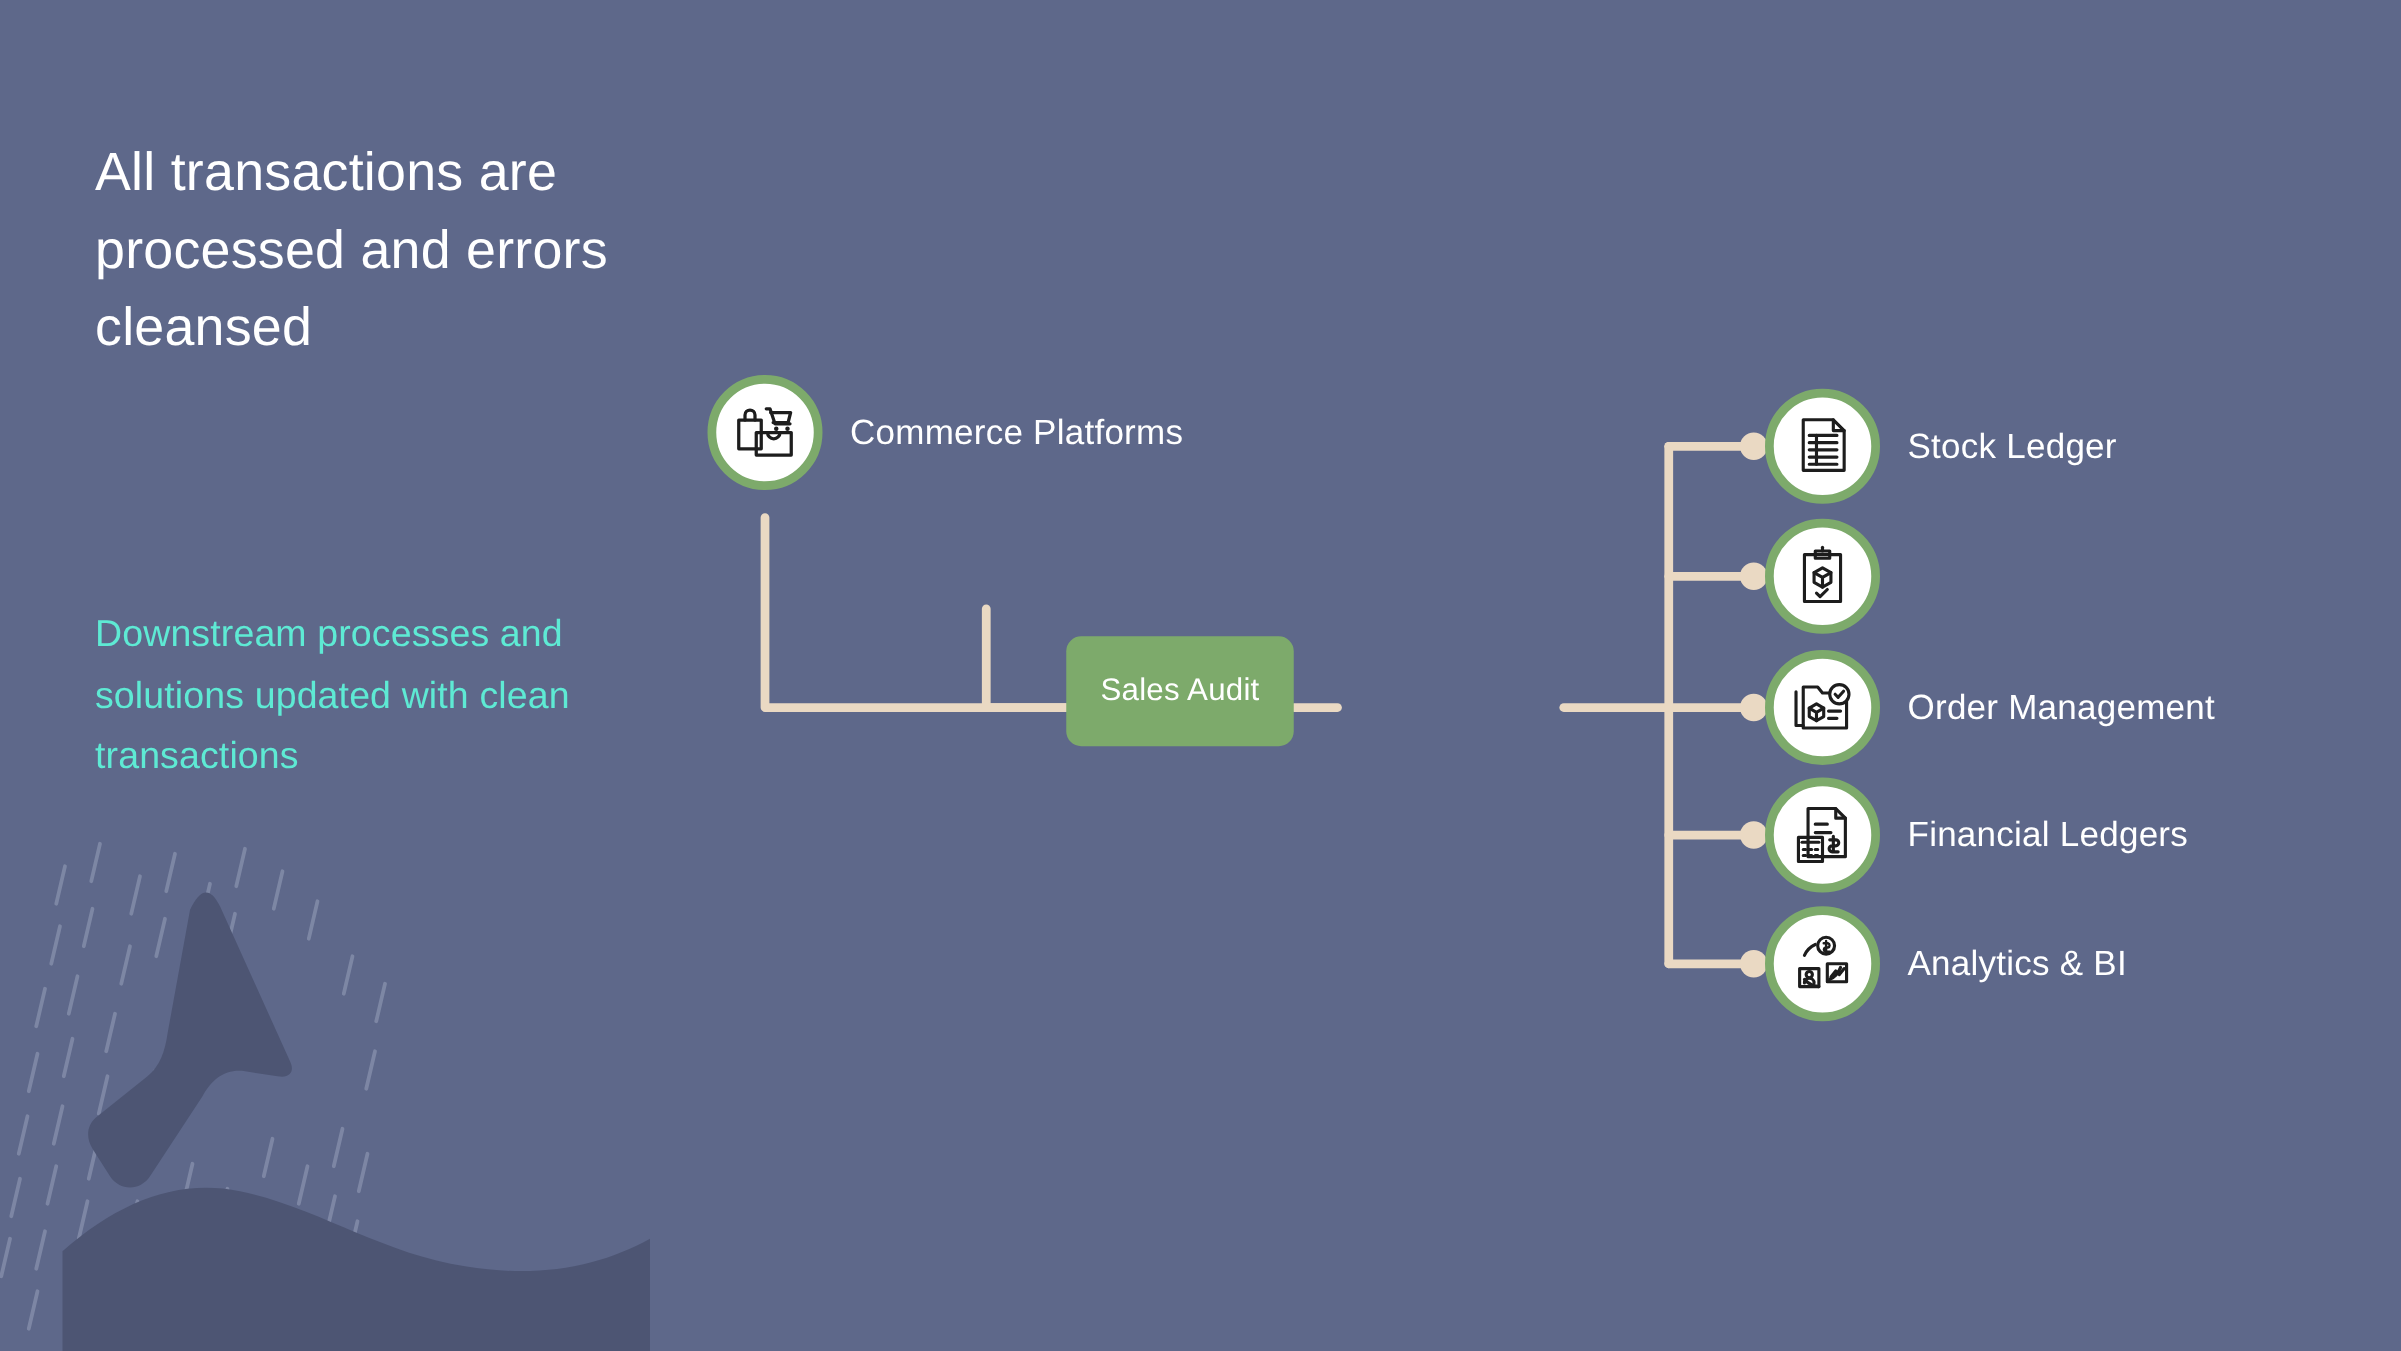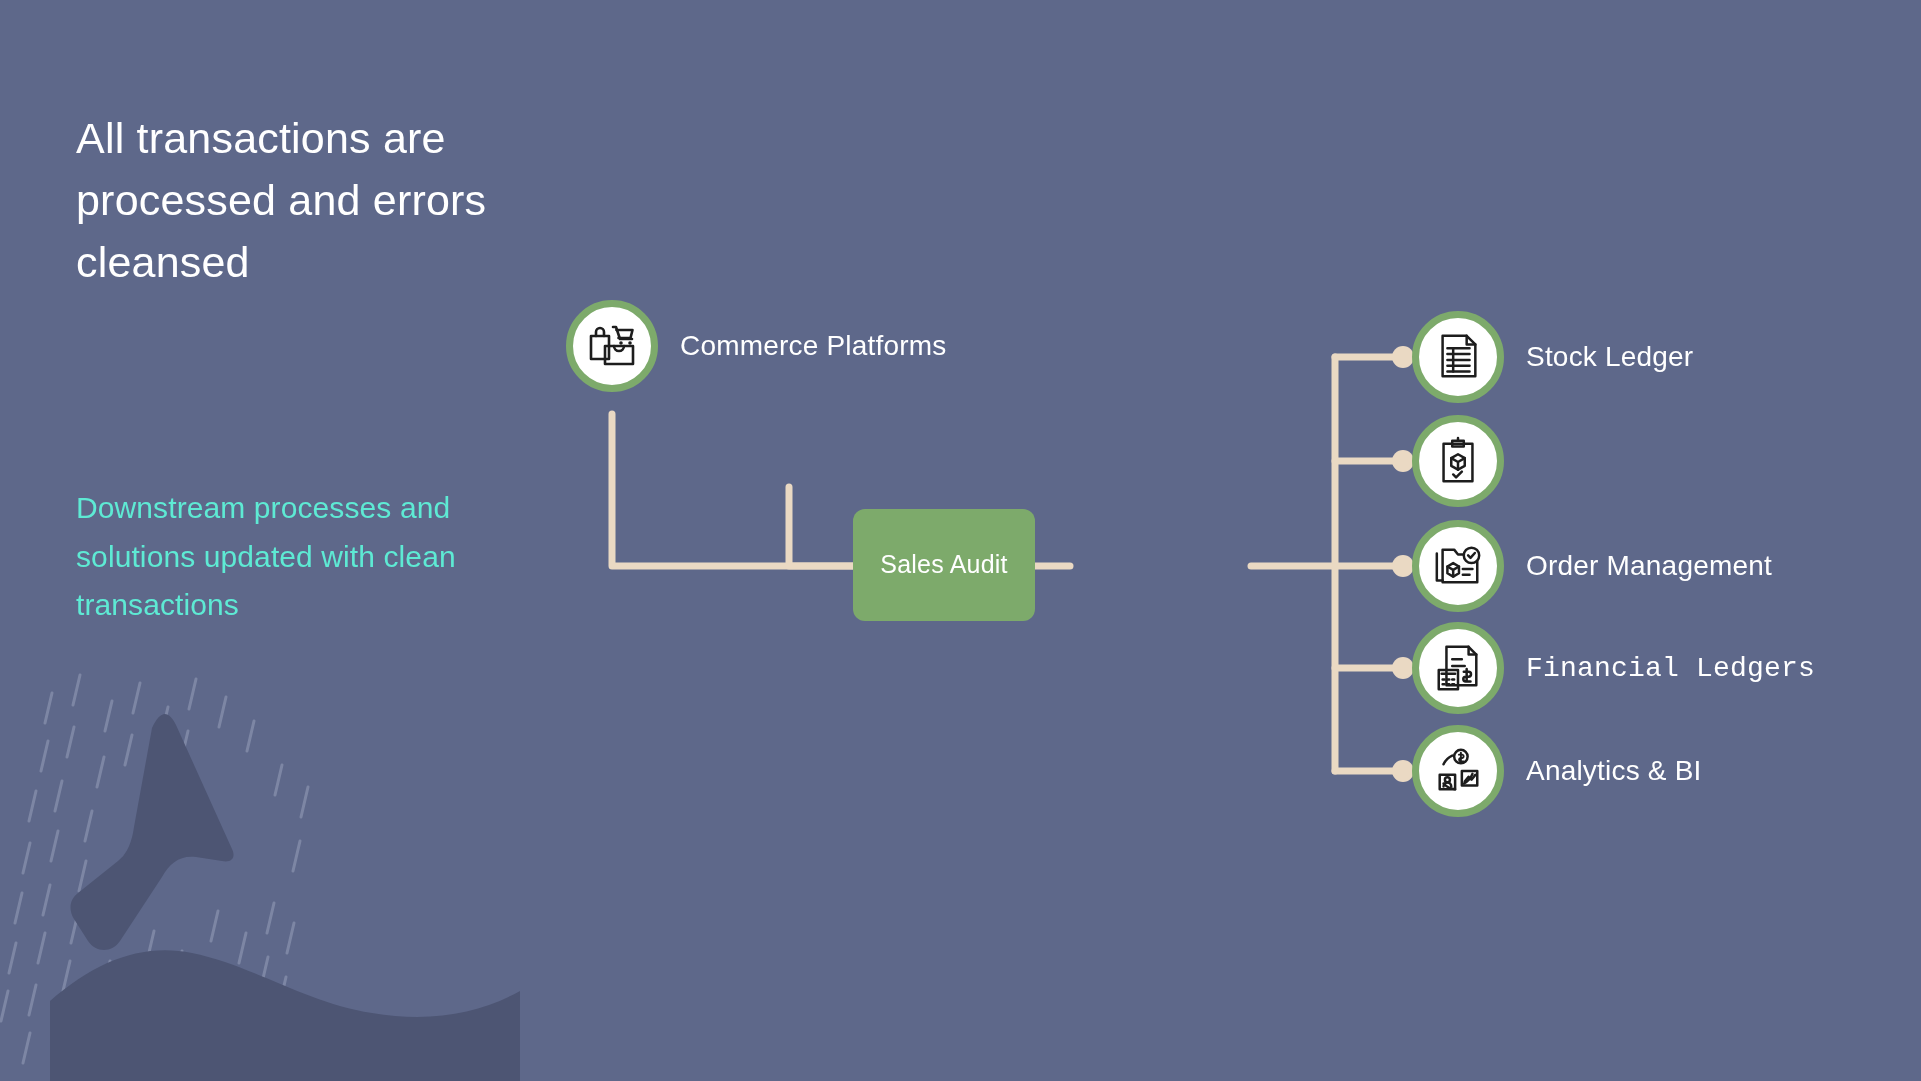--- a/index.html
+++ b/index.html
@@ -161,21 +161,21 @@
           <circle cx="36" cy="24" r="1.8" fill="#1d1d1d" stroke="none"></circle>
           <circle cx="45" cy="24" r="1.8" fill="#1d1d1d" stroke="none"></circle>
           <path d="M20 27 H48 V45 H20 Z"></path>
           <path d="M29 27 a5 5 0 0 0 10 0"></path>
         </svg>
       </div>
       <div class="node-label">Commerce Platforms</div>
     </div>
 
 
-    <div class="proc-box" style="left:853px;top:509px;width:182px;height:112px;justify-content:center;">
+    <div class="proc-box" style="left:853px;top:509px;width:182px;height:88px;justify-content:center;">
       <span>Sales Audit</span>
     </div>
 
 
     <div class="node" style="left:1412px;top:311px;">
       <div class="circle">
         <svg width="52" height="52" viewBox="0 0 54 54" fill="none" stroke="#1d1d1d" stroke-width="2.6" stroke-linecap="round" stroke-linejoin="round">
           <path d="M11 5 H36 L45 14 V47 H11 Z"></path>
           <path d="M36 5 V14 H45"></path>
           <path d="M16 18 H39 M16 24 H39 M16 30 H39 M16 36 H39 M16 42 H39"></path>
@@ -206,21 +206,21 @@
           <path d="M22 24 l6 3.5 v7 l-6 3.5 l-6 -3.5 v-7 Z"></path>
           <path d="M16 27.5 l6 3.5 l6 -3.5 M22 31 v7"></path>
           <path d="M32 30 h10 M32 36 h7"></path>
           <circle cx="41" cy="16" r="8" fill="#fff"></circle>
           <path d="M37.5 16 l2.5 2.5 l4.5 -5"></path>
         </svg>
       </div>
       <div class="node-label">Order Management</div>
     </div>
 
-    <div class="node" style="left:1412px;top:622px;font-family:Liberation Mono, monospace;">
+    <div class="node" style="left:1412px;top:622px;">
       <div class="circle">
         <svg width="52" height="52" viewBox="0 0 54 54" fill="none" stroke="#1d1d1d" stroke-width="2.6" stroke-linecap="round" stroke-linejoin="round">
           <path d="M15 5 H38 L46 13 V45 H15 Z"></path>
           <path d="M38 5 V13 H46"></path>
           <path d="M21 18 H31 M21 25 H34"></path>
           <path d="M36 28 v13 M33 31 h5 a2.5 2.5 0 0 1 0 5 h-3 a2.5 2.5 0 0 0 0 5 h5"></path>
           <path d="M7 29 H27 V49 H7 Z"></path>
           <path d="M10 33 H24"></path>
           <path d="M11 39 h2 M16 39 h2 M21 39 h2 M11 44 h2 M16 44 h2 M21 44 h2"></path>
         </svg>

